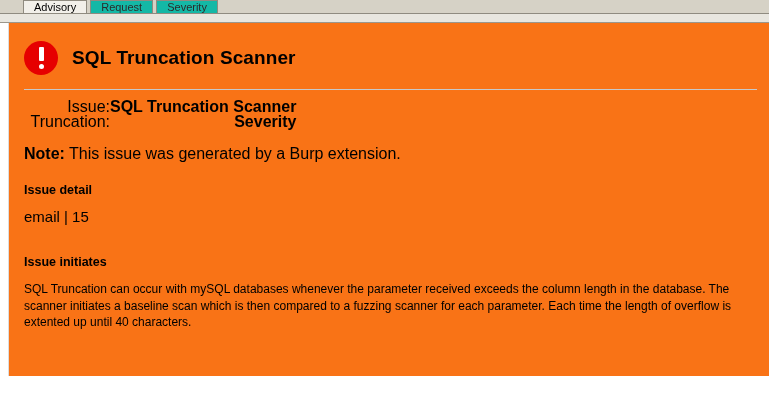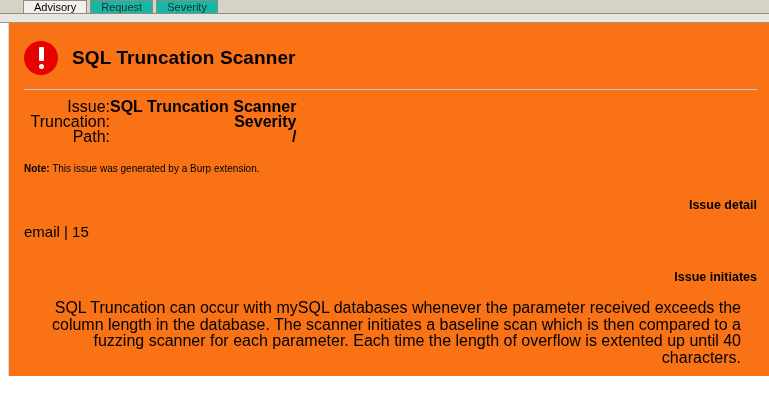--- a/index.html
+++ b/index.html
@@ -146,43 +146,41 @@
     display: inline-block;
     width: 108px;
     height: 9px;
     background: #000000;
     vertical-align: middle;
     margin-top: 2px;
   }
 
   .note {
     margin: 0 0 22px 0;
-    font-size: 10px;
+    font-size: 16px;
     line-height: 15px;
   }
   .note b { font-weight: bold; }
 
   h2.section {
     font-size: 12.5px;
     font-weight: bold;
     margin: 0 0 12px 0;
-    text-align: right;
   }
   p.body {
     font-size: 15px;
     line-height: 16px;
     margin: 0 0 16px 0;
   }
   .gap-lg { height: 14px; }
   p.bg-text {
-    font-size: 16px;
+    font-size: 12px;
     line-height: 16.5px;
-    margin: 16px;
+    margin: 0;
     max-width: 740px;
-    text-align: right;
   }
 </style>
 </head>
 <body>
 
 <div class="tabstrip">
   <div class="tab active">Advisory</div>
   <div class="tab">Request</div>
   <div class="tab">Severity</div>
 </div>
@@ -203,24 +201,20 @@
     <table class="fields">
       <tbody>
           <tr>
         <td class="flabel">Issue:</td>
         <td class="fvalue">SQL Truncation Scanner</td>
       </tr>
       <tr>
         <td class="flabel">Truncation:</td>
         <td class="fvalue">Severity</td>
       </tr>
-      <tr>
-        <td class="flabel">Path:</td>
-        <td class="fvalue">/</td>
-      </tr>
     </tbody>
       </table>
 
     <p class="note"><b>Note:</b><span> This issue was generated by a Burp extension.</span></p>
 
     <h2 class="section">Issue detail</h2>
     <p class="body">email | 15</p>
 
     <div class="gap-lg"></div>
 

